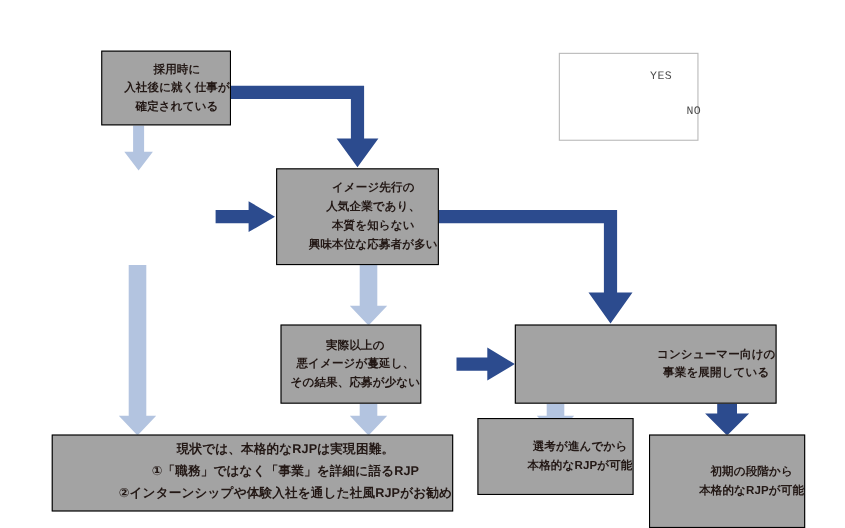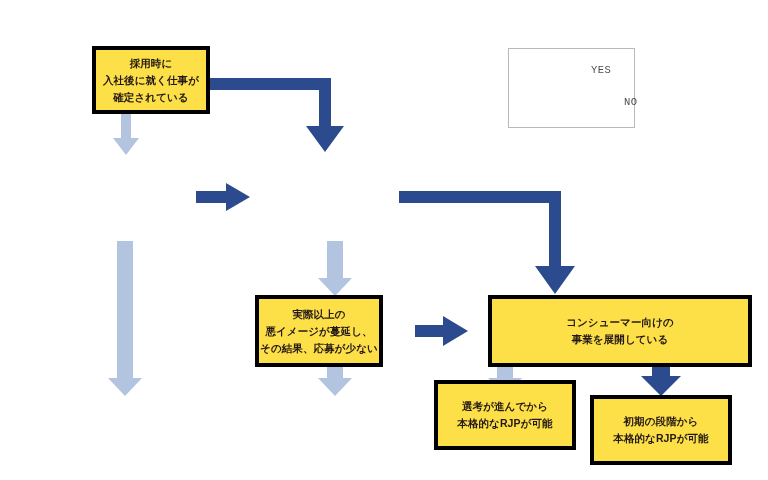--- a/index.html
+++ b/index.html
@@ -27,25 +27,25 @@
     top: 6px;
     font-size: 17.5px;
     font-weight: bold;
     letter-spacing: 0.2px;
     color: #231815;
     white-space: nowrap;
   }
   .node {
     position: absolute;
     box-sizing: border-box;
-    background: #fde047;
-    border: 4px solid #000000;
+    background: #a3a3a3;
+    border: 1px solid #000000;
     display: flex;
     align-items: center;
-    justify-content: center;
+    justify-content: flex-end;
     text-align: center;
   }
   .node-text {
     font-size: 10.5px;
     font-weight: bold;
     line-height: 1.62;
     color: #231815;
     white-space: pre-line;
     letter-spacing: 0.1px;
   }
@@ -135,36 +135,47 @@
   <div class="legend-label" style="left:591px; top:64px;">YES</div>
   <div class="legend-label" style="left:624px; top:96px;">NO</div>
 
   <div class="node" style="left:92px; top:46px; width:118px; height:68px;">
     <div class="node-text">採用時に
 入社後に就く仕事が
 確定されている</div>
   </div>
 
 
+  <div class="node" style="left:251px; top:153px; width:148px; height:88px;">
+    <div class="node-text">イメージ先行の
+人気企業であり、
+本質を知らない
+興味本位な応募者が多い</div>
+  </div>
 
   <div class="node" style="left:255px; top:295px; width:128px; height:72px;">
     <div class="node-text">実際以上の
 悪イメージが蔓延し、
 その結果、応募が少ない</div>
   </div>
 
-  <div class="node" style="left:488px; top:295px; width:264px; height:72px;">
+  <div class="node" style="left:468px; top:295px; width:238px; height:72px;">
     <div class="node-text">コンシューマー向けの
 事業を展開している</div>
   </div>
 
+  <div class="node" style="left:47px; top:395px; width:365px; height:70px;">
+    <div class="node-text wide">現状では、本格的なRJPは実現困難。
+①「職務」ではなく「事業」を詳細に語るRJP
+②インターンシップや体験入社を通した社風RJPがお勧め</div>
+  </div>
 
   <div class="node" style="left:434px; top:380px; width:142px; height:70px;">
     <div class="node-text">選考が進んでから
 本格的なRJPが可能</div>
   </div>
 
-  <div class="node" style="left:590px; top:395px; width:142px; height:70px;">
+  <div class="node" style="left:590px; top:395px; width:142px; height:85px;">
     <div class="node-text">初期の段階から
 本格的なRJPが可能</div>
   </div>
 
 </div>
 
 </body></html>

